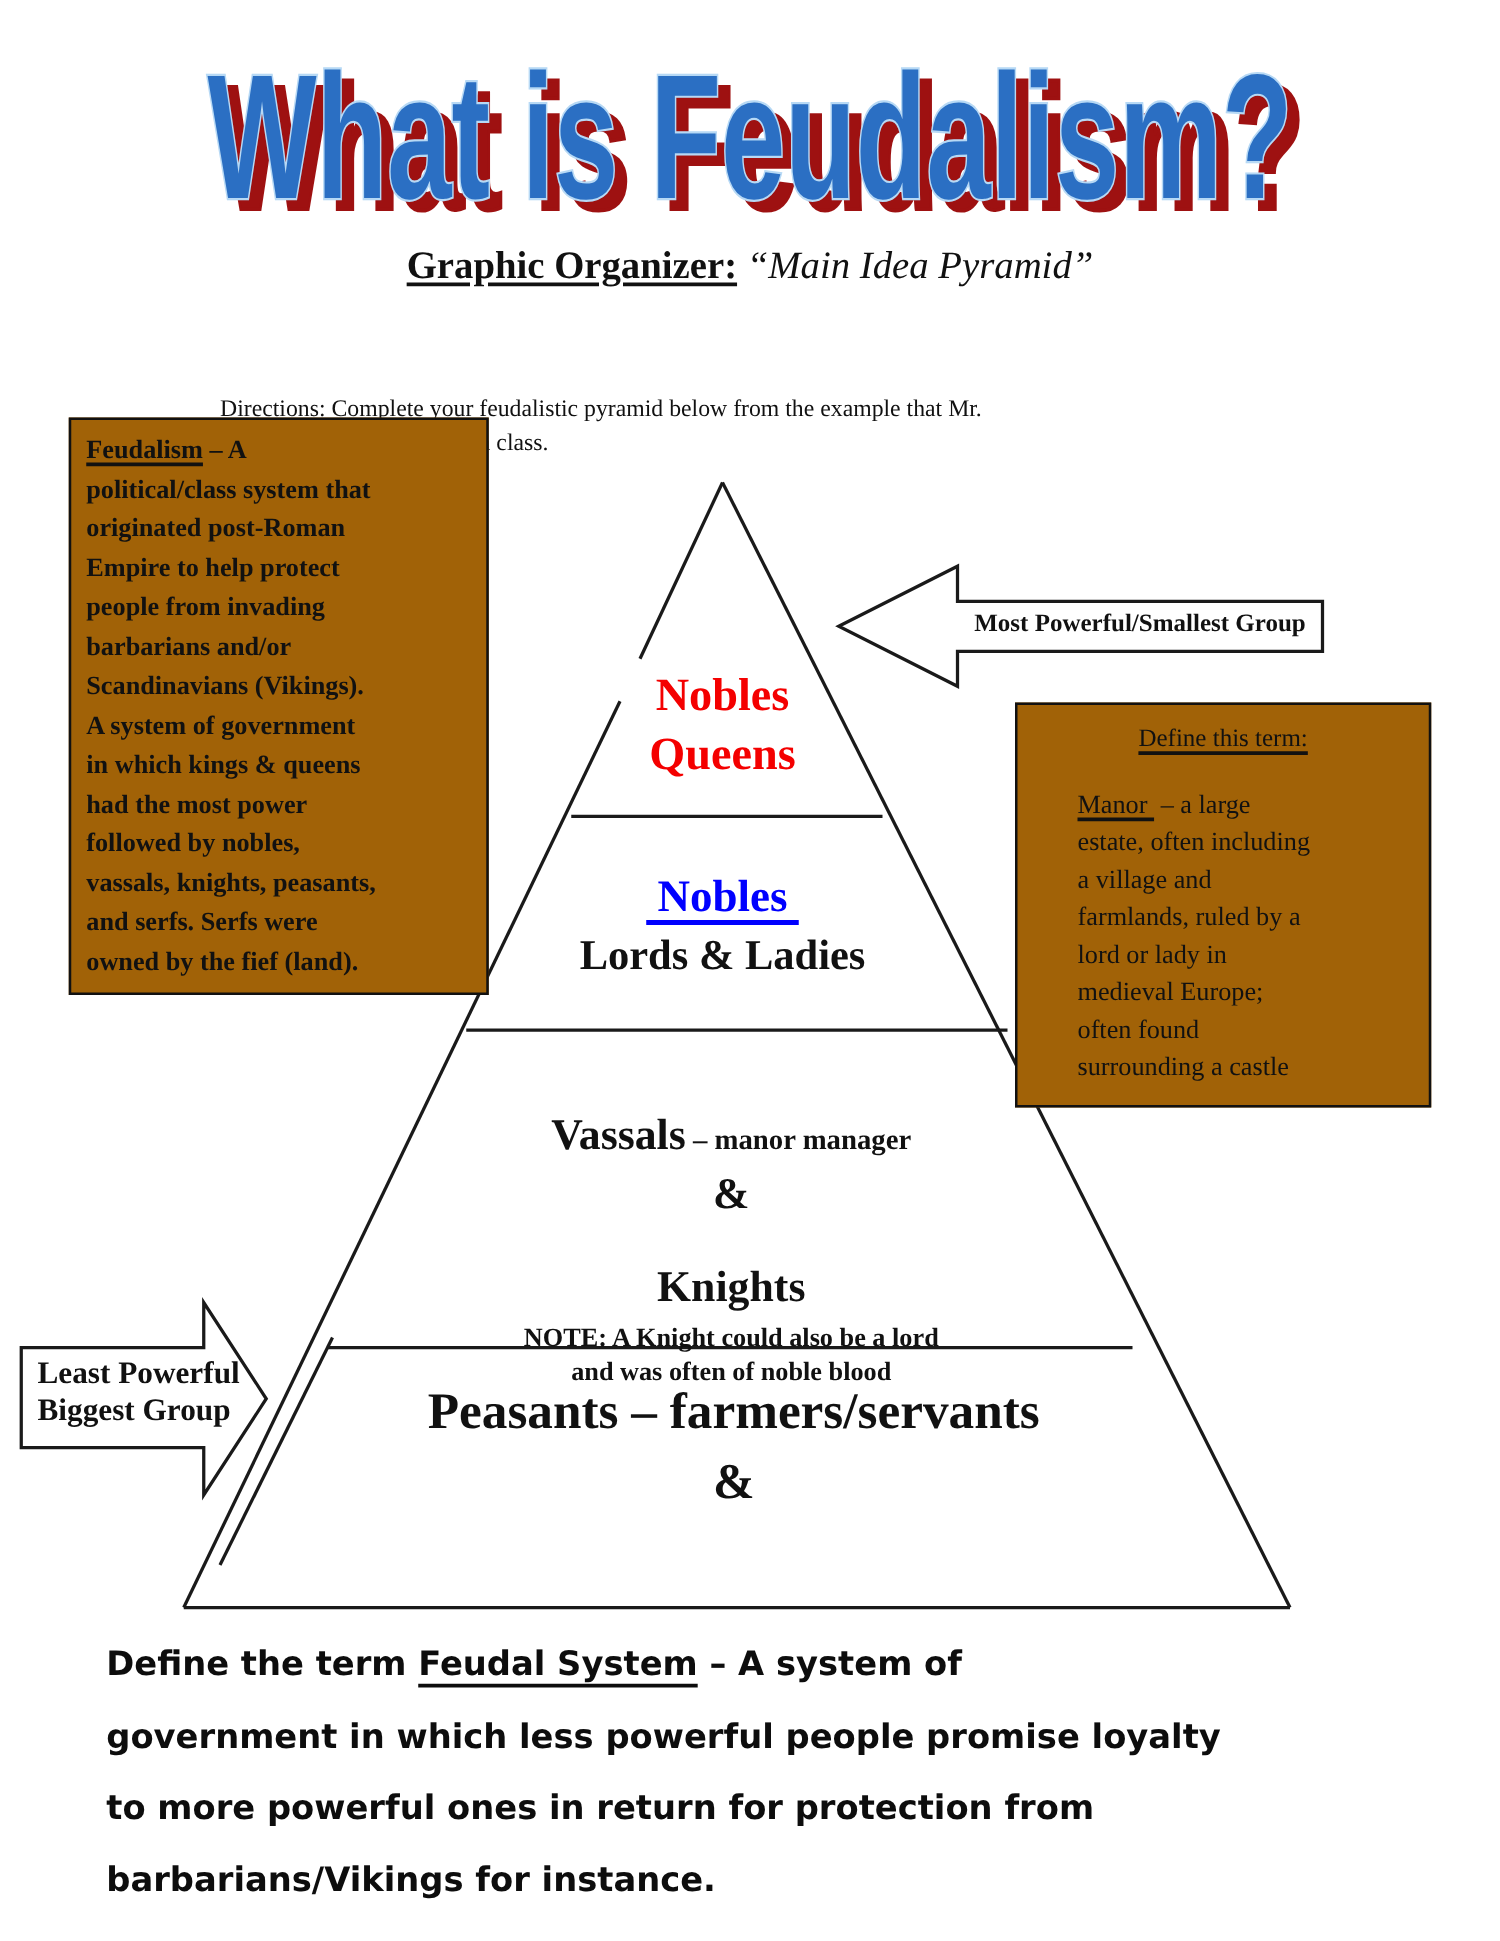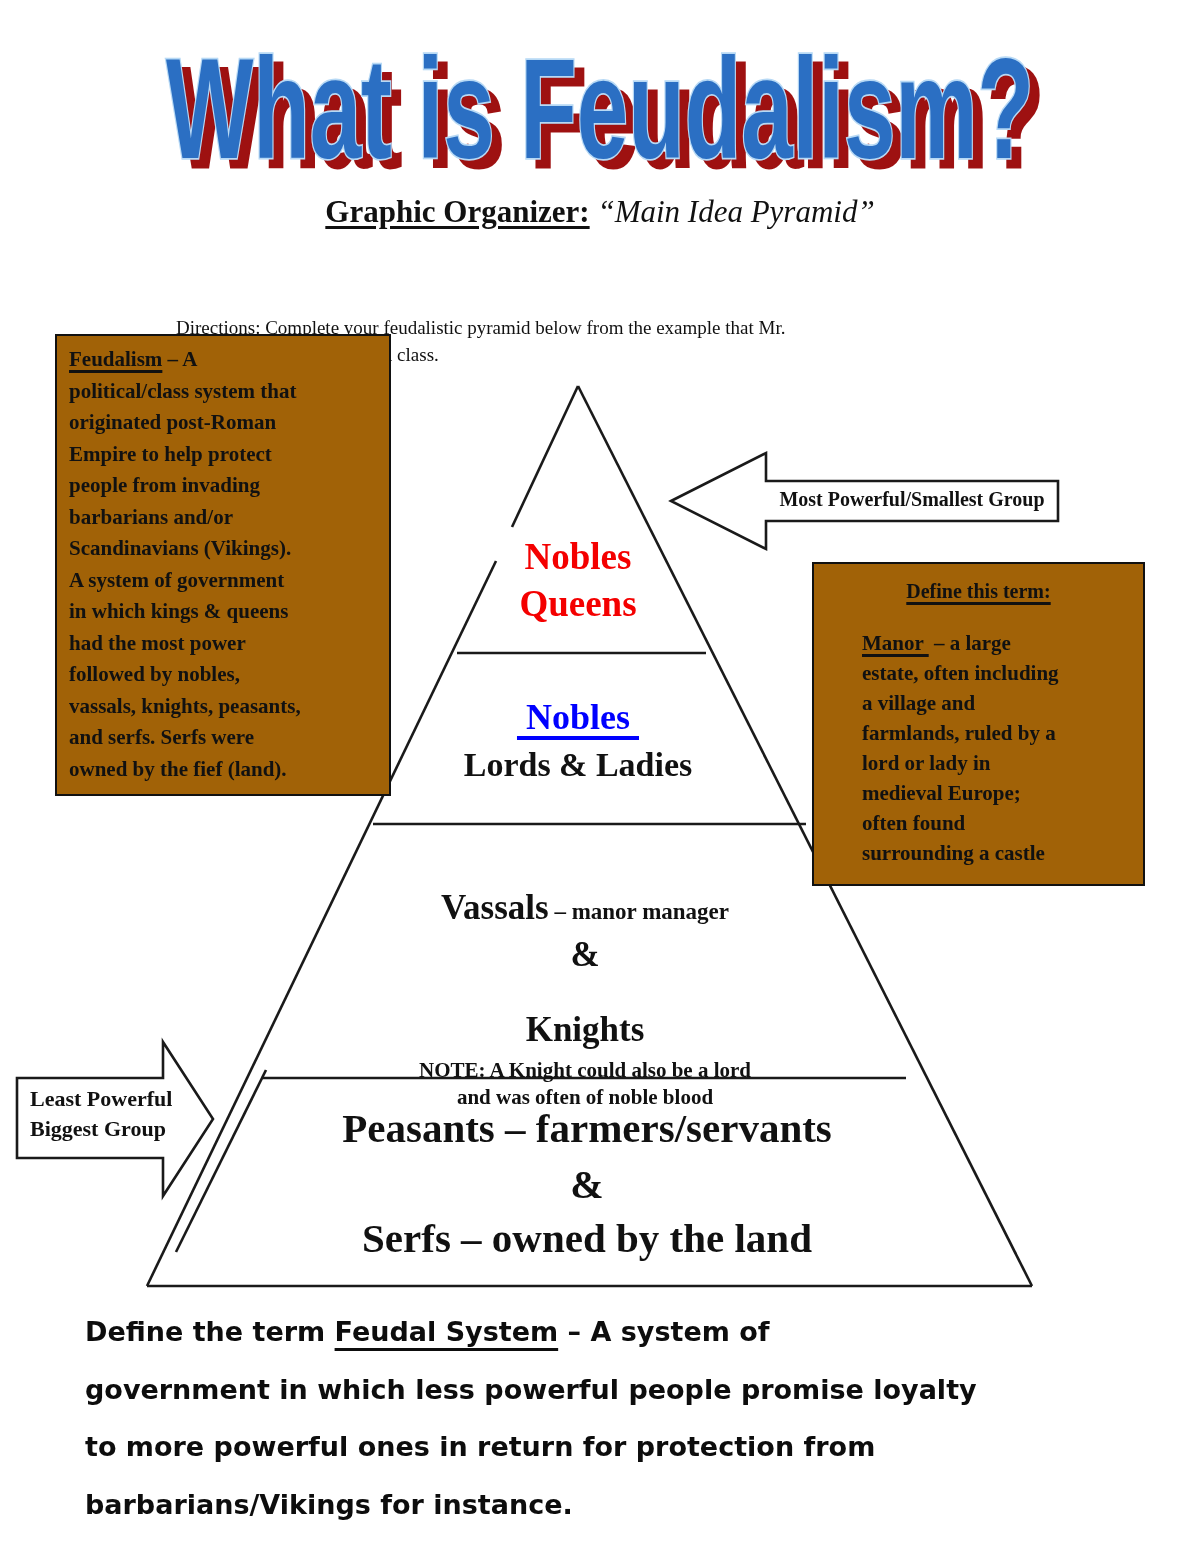--- a/index.html
+++ b/index.html
@@ -21,21 +21,21 @@
 
   
   #diagram-svg{position:absolute;left:0;top:0;z-index:1;}
 
   
   .defbox{position:absolute;background:#a16207;border:2.5px solid #111;z-index:3;box-sizing:border-box;}
   #feudalism-box{left:55px;top:334px;width:336px;height:462px;padding:8px 6px 0 12px;
                  font-weight:bold;font-size:21px;line-height:31.5px;}
   #feudalism-box .term{text-decoration:underline;text-decoration-thickness:2.5px;text-underline-offset:4px;}
   #define-box{left:812px;top:562px;width:333px;height:324px;padding-top:12px;
-              font-weight:bold;font-size:21px;line-height:30px;}
+              font-weight:normal;font-size:21px;line-height:30px;}
   #define-box .heading{text-align:center;font-size:20px;text-decoration:underline;
                        text-decoration-thickness:2.5px;text-underline-offset:4px;}
   #define-box .body{margin:22px 8px 0 48px;}
   #define-box .term{text-decoration:underline;text-decoration-thickness:2.5px;text-underline-offset:4px;white-space:pre;}
 
   
   .lvl{position:absolute;z-index:2;text-align:center;font-weight:bold;}
   #level1{left:400px;top:533px;width:356px;font-size:37px;line-height:47px;color:#f40000;}
   #level2{left:378px;top:695px;width:400px;}
   #level2 .nob{font-size:36px;color:#0000ff;text-decoration:underline;
@@ -47,21 +47,21 @@
   #level3 .amp{font-size:35px;line-height:42px;}
   #level3 .note{font-size:21px;line-height:27px;}
   #level3 .note.first{margin-top:5px;}
   #level4{left:287px;top:1103px;width:600px;color:#111;font-size:41px;line-height:50px;}
   #level4 .amp{font-size:40px;margin-top:7px;}
   #level4 .l2{margin-top:3px;}
 
   
   #arrow-top-label{position:absolute;left:766px;top:488px;width:292px;text-align:center;
                    font-weight:bold;font-size:20px;z-index:2;}
-  #arrow-bottom-label{position:absolute;left:30px;top:1084px;font-weight:bold;font-size:22px;
+  #arrow-bottom-label{position:absolute;left:30px;top:1084px;font-weight:bold;font-size:25px;
                       line-height:30px;z-index:2;}
 
   
   #footer{position:absolute;left:85px;top:1303px;width:1060px;z-index:2;
           font-family:"DejaVu Sans", sans-serif;font-weight:bold;font-size:27px;line-height:57.5px;
           color:#0d0d0d;}
   #footer .term{text-decoration:underline;text-decoration-thickness:2.5px;text-underline-offset:7px;}
 </style>
 </head>
 <body>
@@ -140,21 +140,20 @@
     </div>
     <div class="amp">&amp;</div>
     <div class="big">Knights</div>
     <div class="note first">NOTE: A Knight could also be a lord</div>
     <div class="note">and was often of noble blood</div>
   </div>
 
   <div id="level4" class="lvl">
     <div>Peasants – farmers/servants</div>
     <div class="amp">&amp;</div>
-    <div class="l2">Serfs – owned by the land</div>
   </div>
 
   <div id="footer">
     <div>
       <span>Define the term </span><span class="term">Feudal System</span><span> – A system of</span>
     </div>
     <div>government in which less powerful people promise loyalty</div>
     <div>to more powerful ones in return for protection from</div>
     <div>barbarians/Vikings for instance.</div>
   </div>

